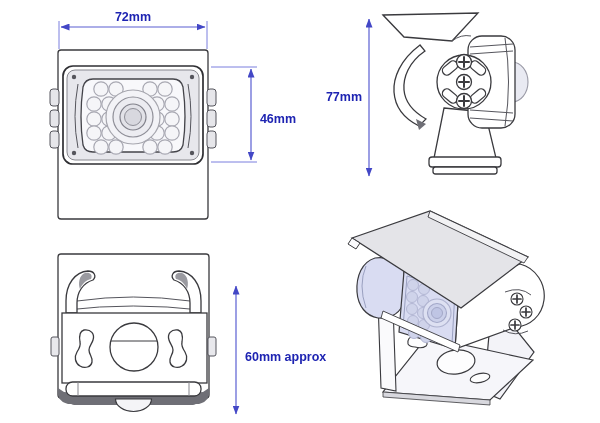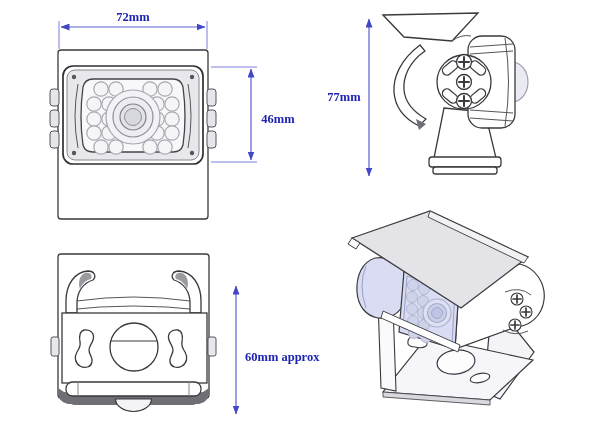--- a/index.html
+++ b/index.html
@@ -1,18 +1,18 @@
 <!DOCTYPE html>
 <html><head>
 <meta charset="utf-8">
 <style>
   html,body { margin:0; padding:0; background:#ffffff; }
   .blueprint {
     position:relative; width:600px; height:423px; background:#ffffff;
-    font-family:Liberation Serif, serif; overflow:hidden;
+    font-family:Liberation Sans, sans-serif; overflow:hidden;
   }
   svg { position:absolute; left:0; top:0; }
   .outline   { stroke:#3a3a3e; stroke-width:1.3; fill:#ffffff; }
   .outline-thin { stroke:#55555c; stroke-width:1; fill:none; }
   .dim-line  { stroke:#5a5ed2; stroke-width:1.2; fill:none; }
   .ext-line  { stroke:#7a7ede; stroke-width:1; fill:none; }
   .dim-text  { fill:#1e24b2; font-size:12.5px; font-weight:700; }
   .led       { fill:#f5f5f8; stroke:#a8a8b2; stroke-width:1.2; }
   .led3d     { fill:#cfd3ea; stroke:#b3b7d4; stroke-width:1; }
   .shade     { fill:#d9dcf2; }

